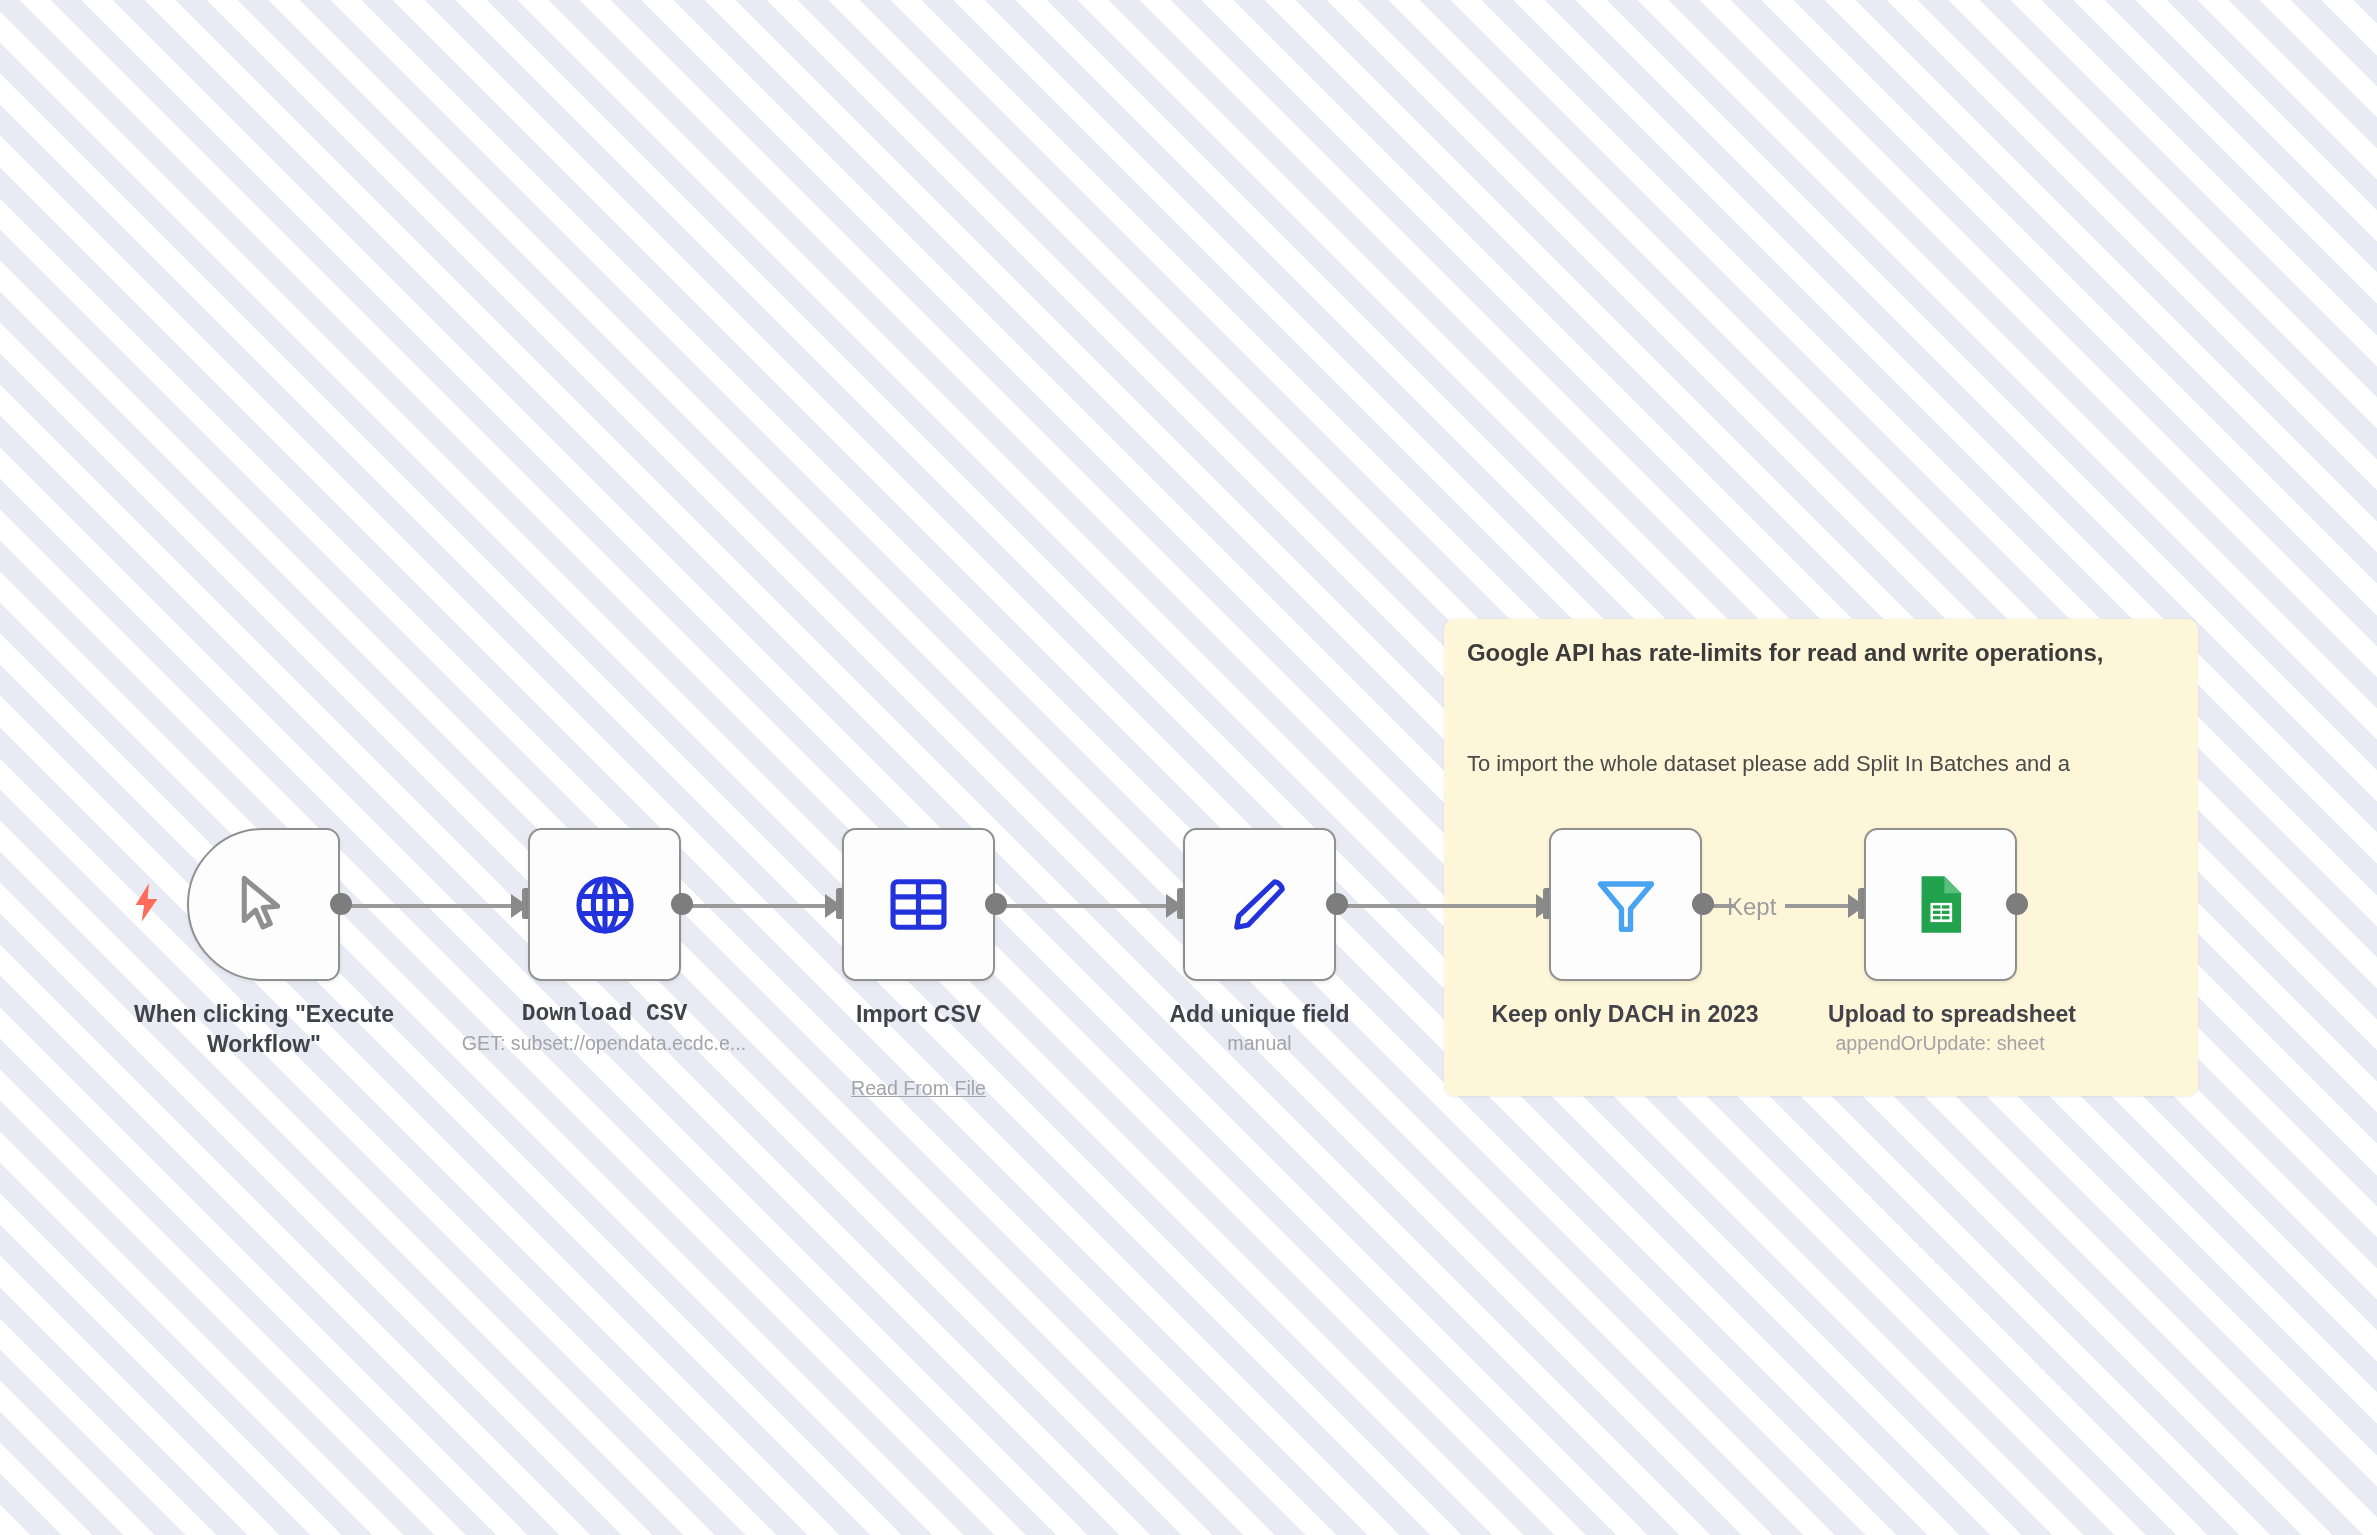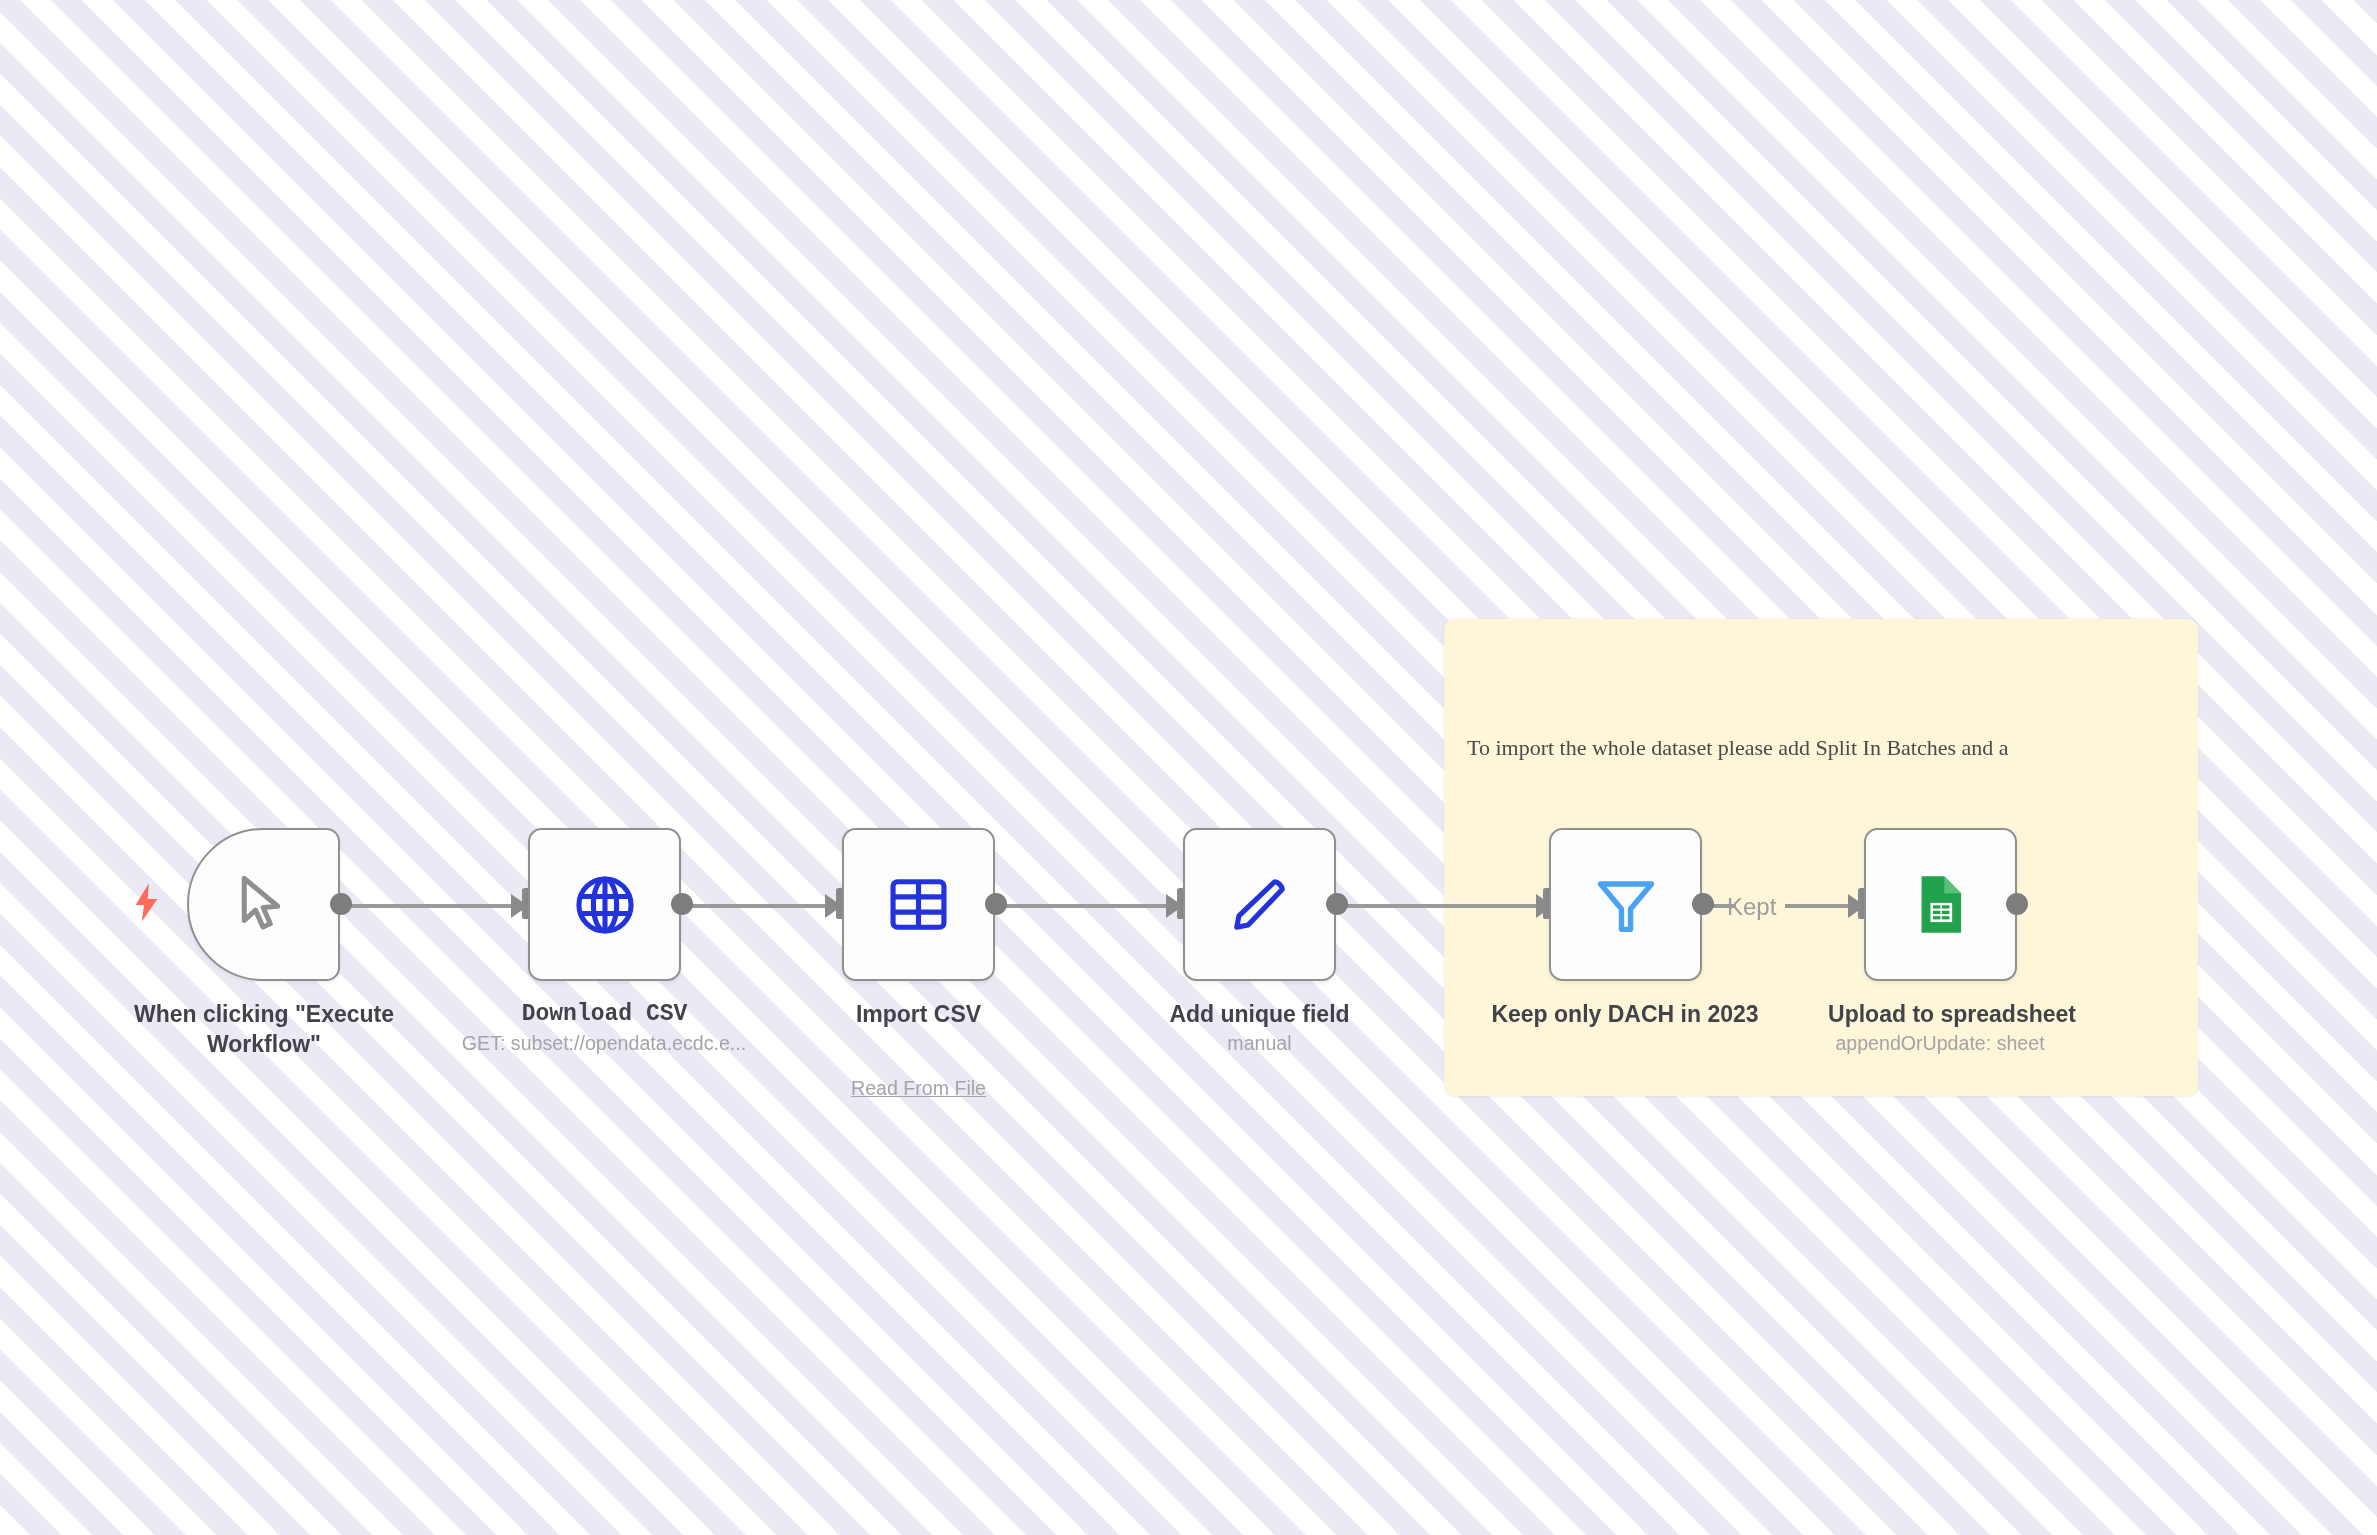--- a/index.html
+++ b/index.html
@@ -113,21 +113,22 @@
   }
   svg.icon { display:block; }
 </style>
 </head>
 <body>
 
 <div id="canvas">
 
   <div class="sticky" style="left:1444px; top:619px; width:754px; height:477px;">
   </div>
-  <div class="sticky-body" style="left:1467px; top:732px; width:715px;font-family:Liberation Serif, serif;">To import the whole dataset please add Split In Batches and a</div>
+  <div class="sticky-title" style="left:1467px; top:636px; width:715px;">Google API has rate-limits for read and write operations,</div>
+  <div class="sticky-body" style="left:1467px; top:748px; width:715px;">To import the whole dataset please add Split In Batches and a</div>
 
   <div class="conn-line" style="left:336px; top:904px; width:187px;"></div>
   <div class="conn-arrow" style="left:511px; top:894px;"></div>
 
   <div class="conn-line" style="left:672px; top:904px; width:166px;"></div>
   <div class="conn-arrow" style="left:825px; top:894px;"></div>
 
   <div class="conn-line" style="left:987px; top:904px; width:191px;"></div>
   <div class="conn-arrow" style="left:1166px; top:894px;"></div>
 

